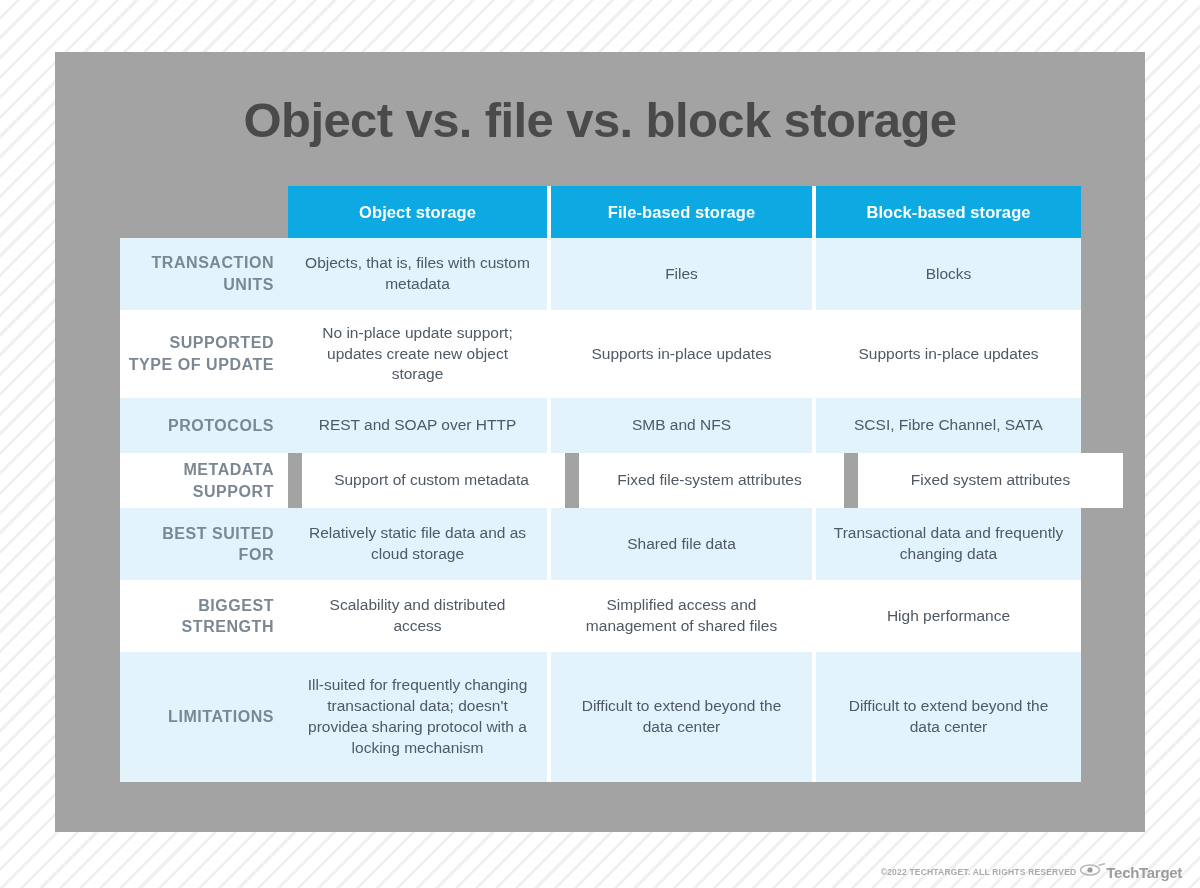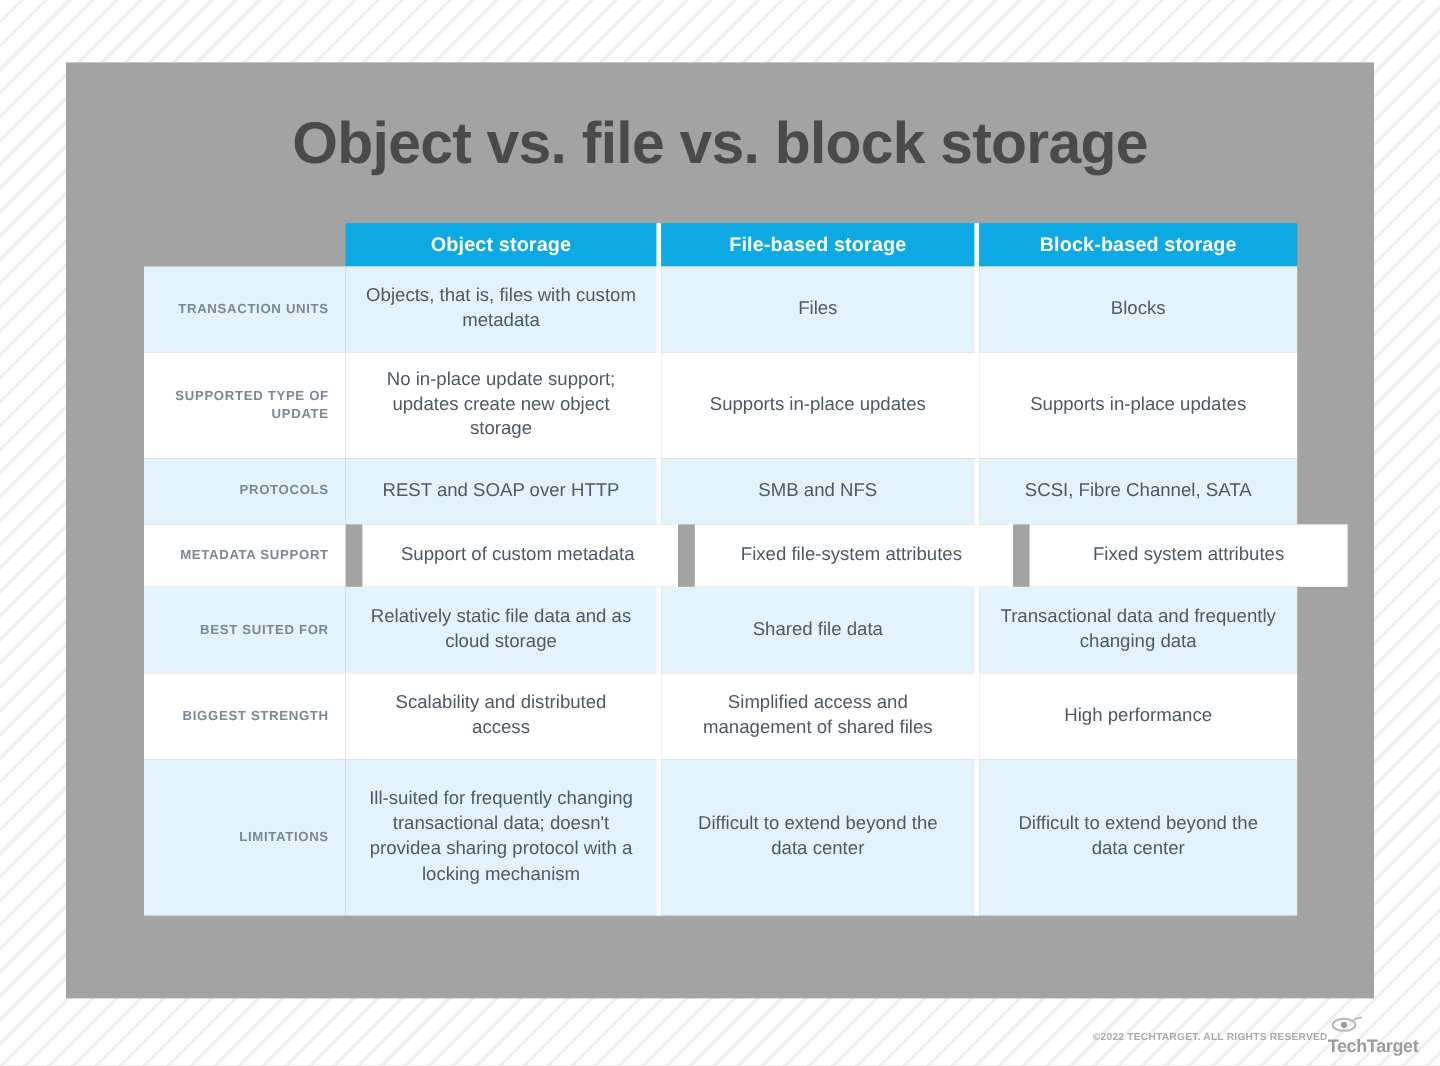--- a/index.html
+++ b/index.html
@@ -60,21 +60,21 @@
 
   .cell-label {
     width: 168px;
     flex: 0 0 168px;
     box-sizing: border-box;
     padding: 6px 14px 6px 8px;
     display: flex;
     align-items: center;
     justify-content: flex-end;
     text-align: right;
-    font-size: 11px;
+    font-size: 16px;
     font-weight: bold;
     letter-spacing: 0.55px;
     color: #7b8793;
     text-transform: uppercase;
     line-height: 1.35;
   }
 
   .cell {
     flex: 0 0 263px;
     width: 263px;
@@ -92,21 +92,21 @@
   .cell.c2 { flex: 0 0 265px; width: 265px; }
   .cell.c3 { flex: 0 0 265px; width: 265px; border-right: none; }
 
   
   .row-head .cell {
     background: #0ca9e3;
     color: #ffffff;
     font-weight: bold;
     font-size: 16.5px;
     letter-spacing: 0.1px;
-    height: 36px;
+    height: 52px;
     padding: 0 12px;
   }
   .row-head .cell-label {
     background: transparent;
   }
 
   
   .row-shaded .cell,
   .row-shaded .cell-label {
     background: #e3f3fb;
@@ -137,22 +137,22 @@
   .copyright {
     font-size: 8.5px;
     font-weight: bold;
     letter-spacing: 0.2px;
     color: #a9aaac;
     text-transform: uppercase;
     white-space: nowrap;
   }
   .logo {
     display: flex;
-    flex-direction: column;
-    align-items: flex-start;
+    flex-direction: row;
+    align-items: flex-end;
     line-height: 1;
   }
   .logo-mark {
     margin-bottom: 1px;
   }
   .logo-text {
     font-size: 15px;
     font-weight: bold;
     color: #9b9c9e;
     letter-spacing: -0.3px;

